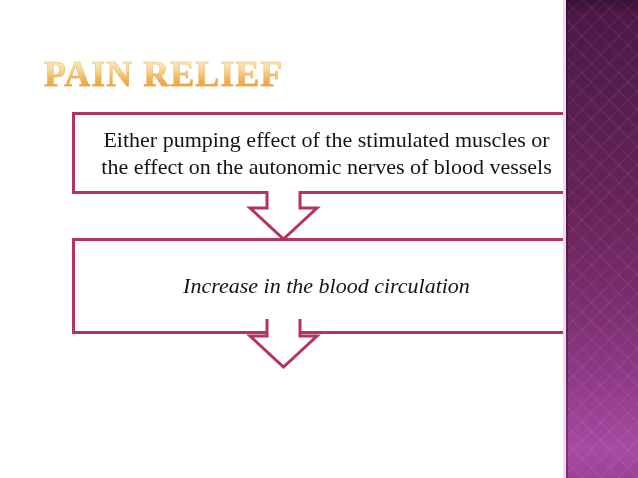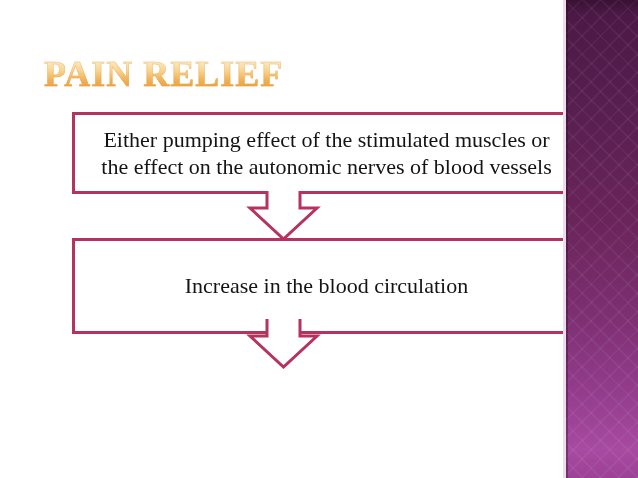--- a/index.html
+++ b/index.html
@@ -49,21 +49,21 @@
     padding: 2px 14px;
     margin-left: 44px;
   }
   .flow-box .box-text {
     font-family: "Liberation Serif", serif;
     font-size: 22px;
     line-height: 1.25;
     color: #141414;
   }
   .flow-box.box-1 { top: 112px; height: 82px; }
-  .flow-box.box-2 { top: 238px; height: 96px; }
+  .flow-box.box-2 { top: 238px; height: 96px; font-style: italic; }
   .flow-box.box-3 { top: 366px; height: 82px; }
 
   
   .flow-arrow {
     position: absolute;
     left: 245px;
     width: 80px;
     height: 50px;
     z-index: 3;
   }

